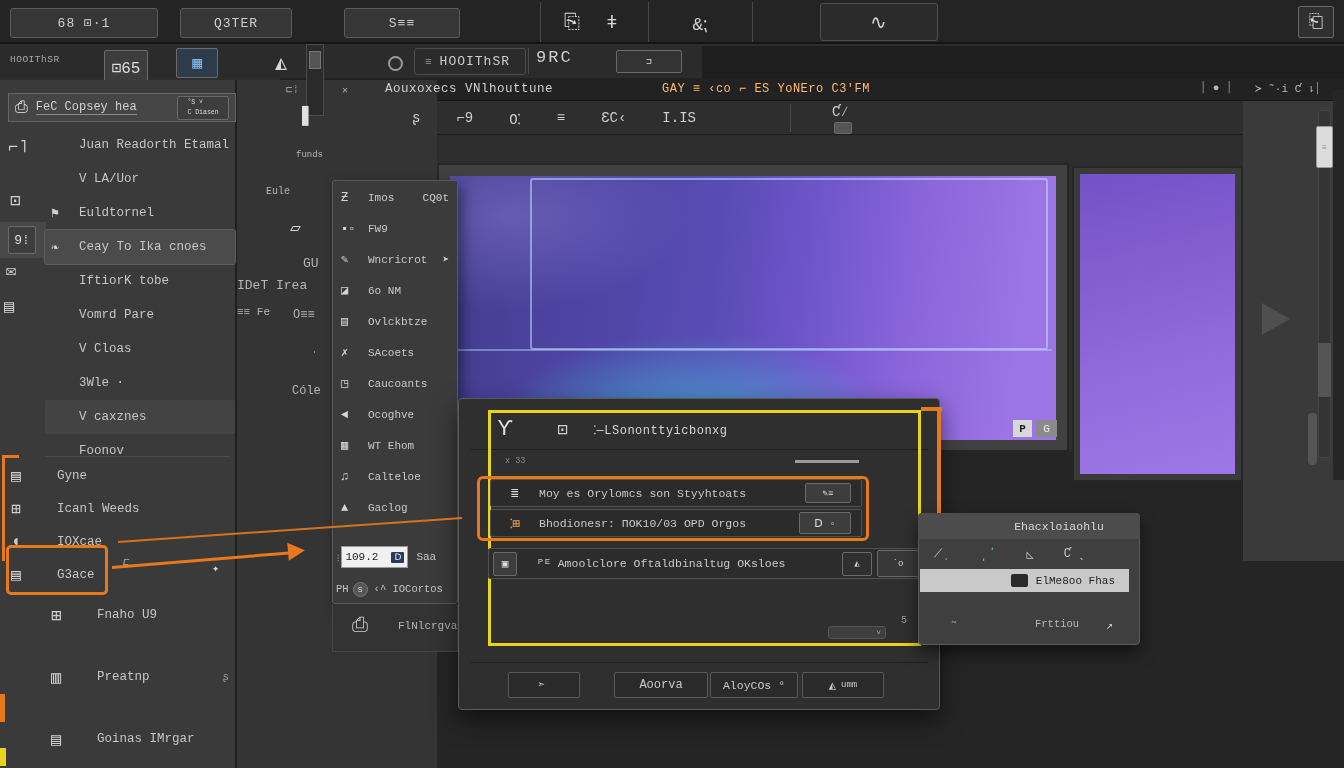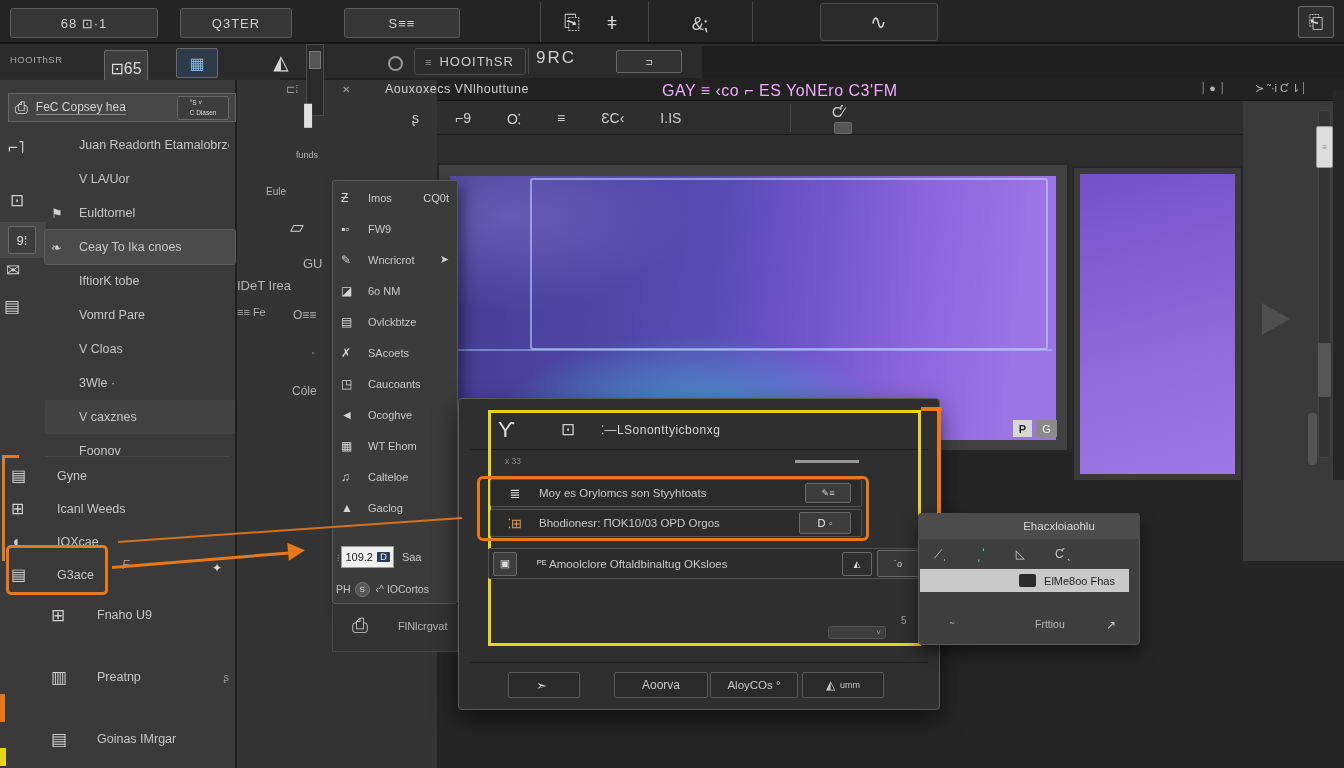--- a/index.html
+++ b/index.html
@@ -1,17 +1,17 @@
 <!DOCTYPE html>
 <html><head>
 <meta charset="utf-8">
 <style>
   *{box-sizing:border-box;margin:0;padding:0}
   body{background:#111;font-family:"DejaVu Sans","Liberation Sans",sans-serif}
-  #app{position:relative;width:1344px;height:768px;background:#2d2d2d;color:#c8c8c8;overflow:hidden;font-family:Liberation Sans, sans-serif}
+  #app{position:relative;width:1344px;height:768px;background:#2d2d2d;color:#c8c8c8;overflow:hidden;font-family:Liberation Mono, monospace}
   .abs{position:absolute}
   .btn{display:flex;align-items:center;justify-content:center;background:#363636;border:1px solid #5c5c5c;border-radius:3px;color:#cfcfcf;font-size:13px;letter-spacing:1px}
   .btn.dk{background:#2b2b2b;border-color:#4d4d4d}
   .tinybtn{display:flex;align-items:center;justify-content:center;background:#3d3d3d;border:1px solid #6a6a6a;border-radius:2px;color:#ddd;font-size:9px}
   .vsep{position:absolute;width:1px;background:#484848}
   .hsep{position:absolute;height:1px;background:#4a4a4a}
   .flt{position:absolute;color:#b5b5b5}
   
   #sidebar{position:absolute;left:0;top:80px;width:237px;height:688px;background:#3a3a3a;border-right:2px solid #1f1f1f}
   .menu-row{display:flex;align-items:center;height:34px;padding:0 6px;font-size:12.5px;color:#c6c6c6;border-radius:2px}
@@ -110,21 +110,21 @@
     </div>
   <div class="flt" style="left:536px;top:48px;font-size:17px;color:#cfcfcf;letter-spacing:2px">9RC</div>
   <div class="vsep" style="left:528px;top:48px;height:26px"></div>
   <div class="tinybtn abs" style="left:616px;top:50px;width:66px;height:23px;background:#333">
       <span>⊐</span>
     </div>
 
   <div class="flt" style="left:286px;top:83px;font-size:11px;color:#9a9a9a">⊏⁞</div>
   <div class="flt" style="left:342px;top:84px;font-size:10px;color:#a8a8a8">✕</div>
   <div class="flt" style="left:385px;top:82px;font-size:12.5px;color:#cfcfcf;letter-spacing:.5px">Aouxoxecs VNlhouttune</div>
-  <div class="flt" style="left:662px;top:82px;font-size:16px;color:#f0abfc;letter-spacing:.5px">GAY ≡ ‹co ⌐  ES YoNEro C3'FM</div>
+  <div class="flt" style="left:662px;top:82px;font-size:12px;color:#fdba74;letter-spacing:.5px">GAY ≡ ‹co ⌐  ES YoNEro C3'FM</div>
   <div class="flt" style="left:1200px;top:82px;font-size:11px;color:#b8b8b8">⏐ ● ⏐</div>
   <div class="flt" style="left:1255px;top:82px;font-size:11px;color:#b8b8b8">≻ ˜·i Ƈ ⇂⏐</div>
 
   <div class="abs" style="left:412px;top:104px;display:flex;gap:36px;align-items:center;height:28px">
 
   <span class="tb3" style="font-size:14px;color:#cfcfcf"><span>ʂ</span></span>
       <span class="tb3" style="font-size:14px;color:#cfcfcf"><span>⌐9</span></span>
       <span class="tb3" style="font-size:14px;color:#cfcfcf"><span>O⁚</span></span>
       <span class="tb3" style="font-size:14px;color:#cfcfcf"><span>≡</span></span>
       <span class="tb3" style="font-size:14px;color:#cfcfcf"><span>ƐC‹</span></span>
@@ -347,21 +347,21 @@
 
       <div class="ctx-row">
         <span class="ci">▲</span>
         <span class="cl">Gaclog</span>
         <span class="ce"></span>
       </div>
     </div>
 
   <div class="abs" style="left:337px;top:543px;width:118px;height:28px;display:flex;align-items:center">
     <span style="font-size:9px;color:#9a9a9a;margin-right:2px">⁝</span>
-    <span style="display:flex;align-items:center;background:#f0f0f0;border:1px solid #999;height:22px;padding:0 3px;color:#222;font-size:11px;gap:4px">
+    <span style="display:flex;align-items:center;background:#f0f0f0;border:1px solid #999;height:22px;padding:0 3px;color:#222;font-size:11px;gap:13px">
       <span>109.2</span>
       <span style="background:#2a3b55;color:#dfe8ff;font-size:9px;padding:0 3px;border-radius:1px">Ⅾ</span>
     </span>
     <span style="margin-left:8px;font-size:11px;color:#c9c9c9">Saa</span>
   </div>
 
   <div class="abs" style="left:336px;top:578px;width:120px;height:22px;display:flex;align-items:center;font-size:10.5px;color:#c4c4c4">
     <span>PH</span>
     <span style="width:15px;height:15px;border-radius:50%;background:#565656;border:1px solid #777;margin:0 6px 0 4px;display:flex;align-items:center;justify-content:center;font-size:8px;color:#ddd">
         <span>S</span>

